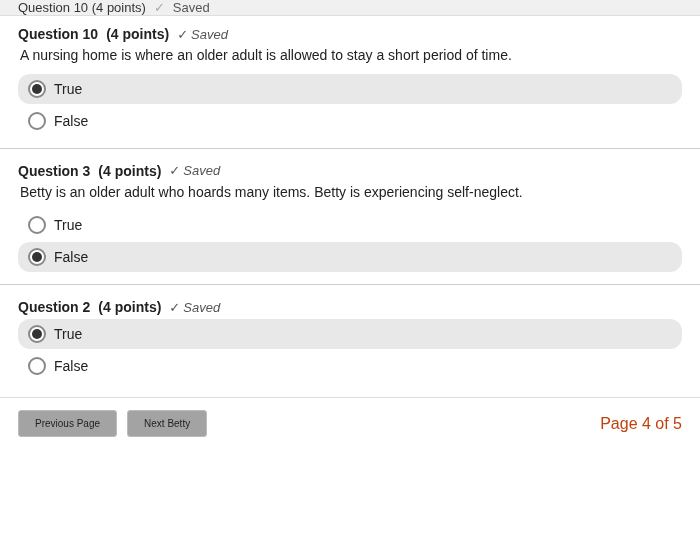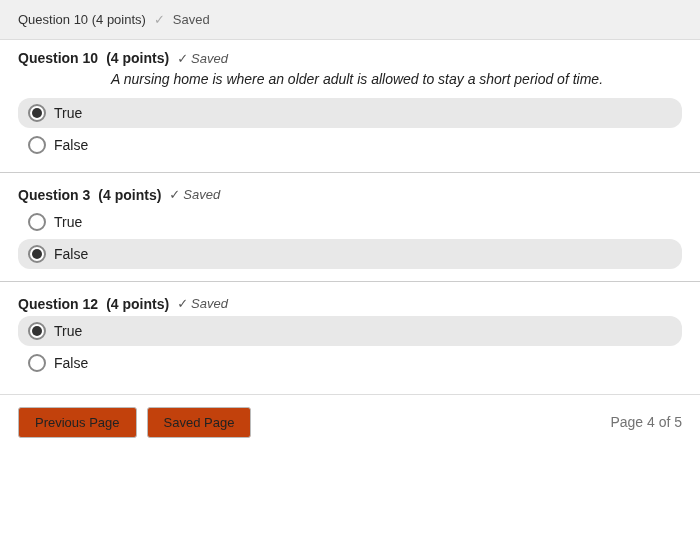--- a/index.html
+++ b/index.html
@@ -13,21 +13,20 @@
       overflow: hidden;
     }
     .page-container {
       background: #fff;
       width: 700px;
       min-height: 549px;
       padding: 0 0 10px 0;
     }
     .question-block {
       padding: 10px 18px 6px 18px;
-      text-align: center;
     }
     .question-header {
       display: flex;
       align-items: center;
       gap: 8px;
       font-weight: bold;
       font-size: 14px;
       margin-bottom: 4px;
     }
     .question-title {
@@ -40,23 +39,22 @@
       display: flex;
       align-items: center;
       gap: 3px;
       color: #555;
       font-weight: normal;
       font-size: 13px;
     }
     .question-text {
       font-size: 14px;
       margin-bottom: 8px;
-      margin-left: 14px;
+      margin-left: 2px;
       line-height: 1.4;
-      font-style: italic;
     }
     .option-row {
       display: flex;
       align-items: center;
       gap: 8px;
       padding: 6px 10px;
       border-radius: 12px;
       margin-bottom: 2px;
       cursor: pointer;
     }
@@ -86,52 +84,52 @@
     .option-label {
       font-size: 14px;
     }
     .divider {
       border: none;
       border-top: 1px solid #ccc;
       margin: 4px 0;
     }
     .top-bar {
       background: #f0f0f0;
-      padding: 12px 18px;
+      padding: 0 18px;
       display: flex;
       align-items: flex-start;
       gap: 8px;
       font-size: 13px;
       color: #333;
       border-bottom: 1px solid #ddd;
     }
     .saved-top {
       color: #555;
     }
     .footer {
       display: flex;
       align-items: center;
       padding: 12px 18px;
       gap: 10px;
       border-top: 1px solid #ddd;
       margin-top: 8px;
     }
     .footer-btn {
-      background: #c2410c;
+      background: #a3a3a3;
       border: 1px solid #bbb;
       border-radius: 3px;
       padding: 7px 16px;
-      font-size: 13px;
+      font-size: 10px;
       cursor: pointer;
       color: #222;
     }
     .page-indicator {
       margin-left: auto;
-      font-size: 14px;
-      color: #737373;
+      font-size: 16px;
+      color: #c2410c;
     }
   </style>
 </head>
 <body>
 
 <div class="page-container">
 
   <div class="top-bar">
     <span>Question 10 (4 points)</span>
     <span style="color:#aaa;">✓</span>
@@ -163,35 +161,36 @@
       <hr class="divider">
       <div class="question-block">
         <div class="question-header">
           <span class="question-title">Question 3</span>
           <span class="question-points">(4 points)</span>
           <span class="saved-badge">
             <span style="color:#555;">✓</span> 
             <span style="font-style:italic;">Saved</span>
           </span>
         </div>
+        <div class="question-text">Betty is an older adult who hoards many items. Betty is experiencing self-neglect.</div>
         <div class="option-row unselected">
           <div class="radio-outer"></div>
           <span class="option-label">True</span>
         </div>
         <div class="option-row selected">
           <div class="radio-outer">
             <div class="radio-inner"></div>
           </div>
           <span class="option-label">False</span>
         </div>
       </div>
       <hr class="divider">
       <div class="question-block">
         <div class="question-header">
-          <span class="question-title">Question 12</span>
+          <span class="question-title">Question 2</span>
           <span class="question-points">(4 points)</span>
           <span class="saved-badge">
             <span style="color:#555;">✓</span> 
             <span style="font-style:italic;">Saved</span>
           </span>
         </div>
         <div class="option-row selected">
           <div class="radio-outer">
             <div class="radio-inner"></div>
           </div>
@@ -199,16 +198,16 @@
         </div>
         <div class="option-row unselected">
           <div class="radio-outer"></div>
           <span class="option-label">False</span>
         </div>
       </div>
     </div>
 
   <div class="footer">
     <button class="footer-btn">Previous Page</button>
-    <button class="footer-btn">Saved Page</button>
+    <button class="footer-btn">Next Betty</button>
     <span class="page-indicator">Page 4 of 5</span>
   </div>
 </div>
 
 </body></html>

